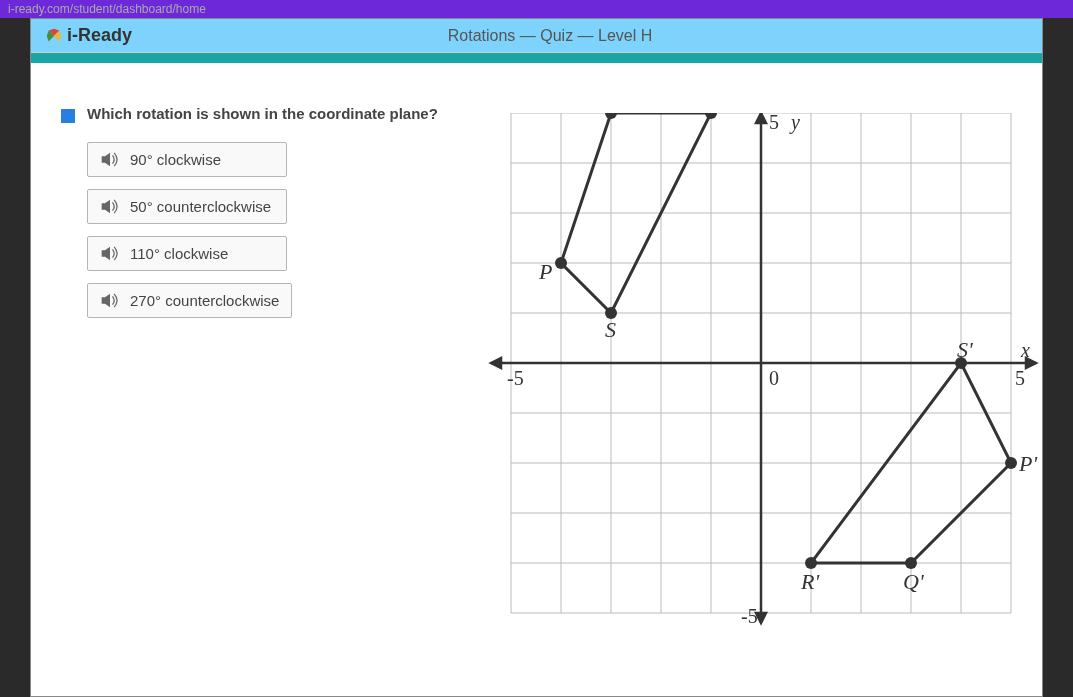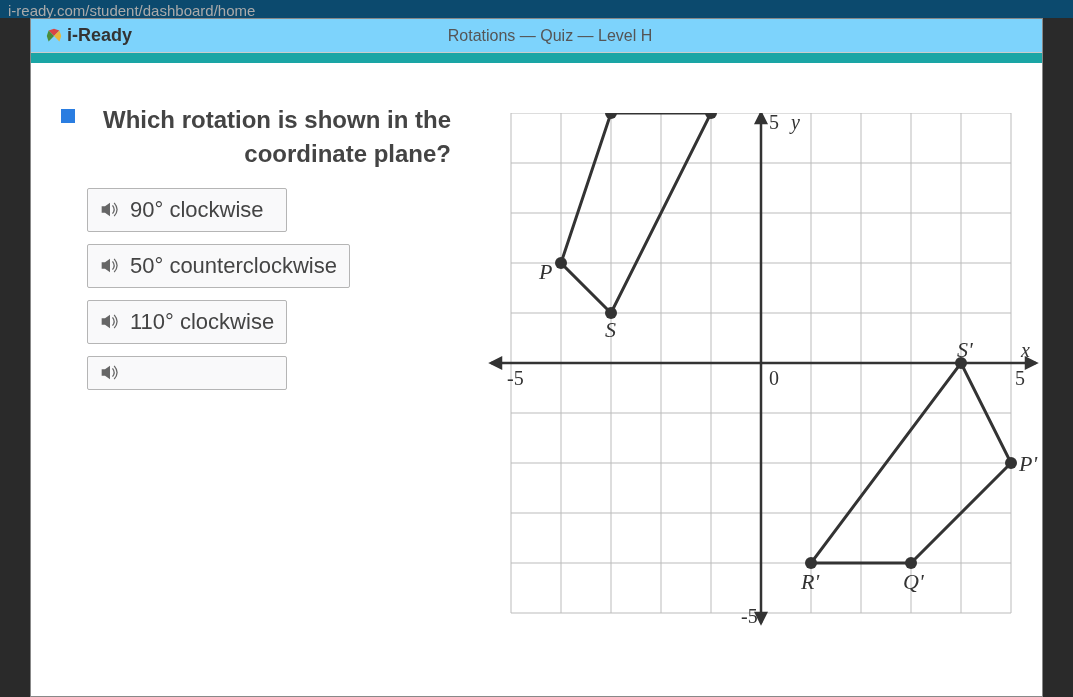--- a/index.html
+++ b/index.html
@@ -8,24 +8,24 @@
       box-sizing: border-box;
     }
     body {
       font-family: Arial, Helvetica, sans-serif;
       background: #2a2a2a;
       width: 1073px;
       height: 697px;
       overflow: hidden;
     }
     .browser-bar {
-      background: #0c4a6e;
+      background: #6d28d9;
       color: #aaa;
       padding: 2px 8px;
-      font-size: 15px;
+      font-size: 12px;
       height: 18px;
     }
     .page-wrapper {
       background: #fff;
       margin: 0 30px 30px 30px;
       height: calc(100% - 18px);
       border: 1px solid #888;
       position: relative;
       overflow: hidden;
     }
@@ -79,25 +79,24 @@
       margin-bottom: 18px;
     }
     .square-bullet {
       width: 14px;
       height: 14px;
       background: #2a7de1;
       margin-top: 6px;
       flex-shrink: 0;
     }
     .question-text {
-      font-size: 24px;
+      font-size: 15px;
       font-weight: bold;
       color: #444;
       line-height: 1.4;
-      text-align: right;
     }
     .options {
       display: flex;
       flex-direction: column;
       gap: 12px;
       margin-left: 26px;
     }
     .option {
       display: flex;
       align-items: center;
@@ -110,21 +109,21 @@
       width: fit-content;
       min-width: 200px;
     }
     .speaker-icon {
       width: 20px;
       height: 16px;
       color: #666;
       flex-shrink: 0;
     }
     .option-text {
-      font-size: 22px;
+      font-size: 15px;
       color: #444;
     }
     .graph-area {
       flex: 1;
       position: relative;
       padding-top: 10px;
     }
     .graph-svg {
       width: 560px;
       height: 540px;
@@ -191,20 +190,21 @@
           <span class="option-text">110° clockwise</span>
         </div>
         <div class="option">
           <span class="speaker-icon">
             <svg viewBox="0 0 24 18">
                 <path d="M2 5 L6 5 L12 1 L12 17 L6 13 L2 13 Z" fill="#666"></path>
                 <path d="M15 4 Q19 9 15 14" stroke="#666" stroke-width="1.5" fill="none"></path>
                 <path d="M17 1 Q24 9 17 17" stroke="#666" stroke-width="1.5" fill="none"></path>
               </svg>
           </span>
+          <span class="option-text">270° counterclockwise</span>
         </div>
       </div>
     </div>
 
     <div class="graph-area">
       <svg class="graph-svg" viewBox="0 0 560 540">
 
         <g stroke="#bbb" stroke-width="1">
           <line x1="30" y1="0" x2="30" y2="500"></line>
           <line x1="80" y1="0" x2="80" y2="500"></line>

